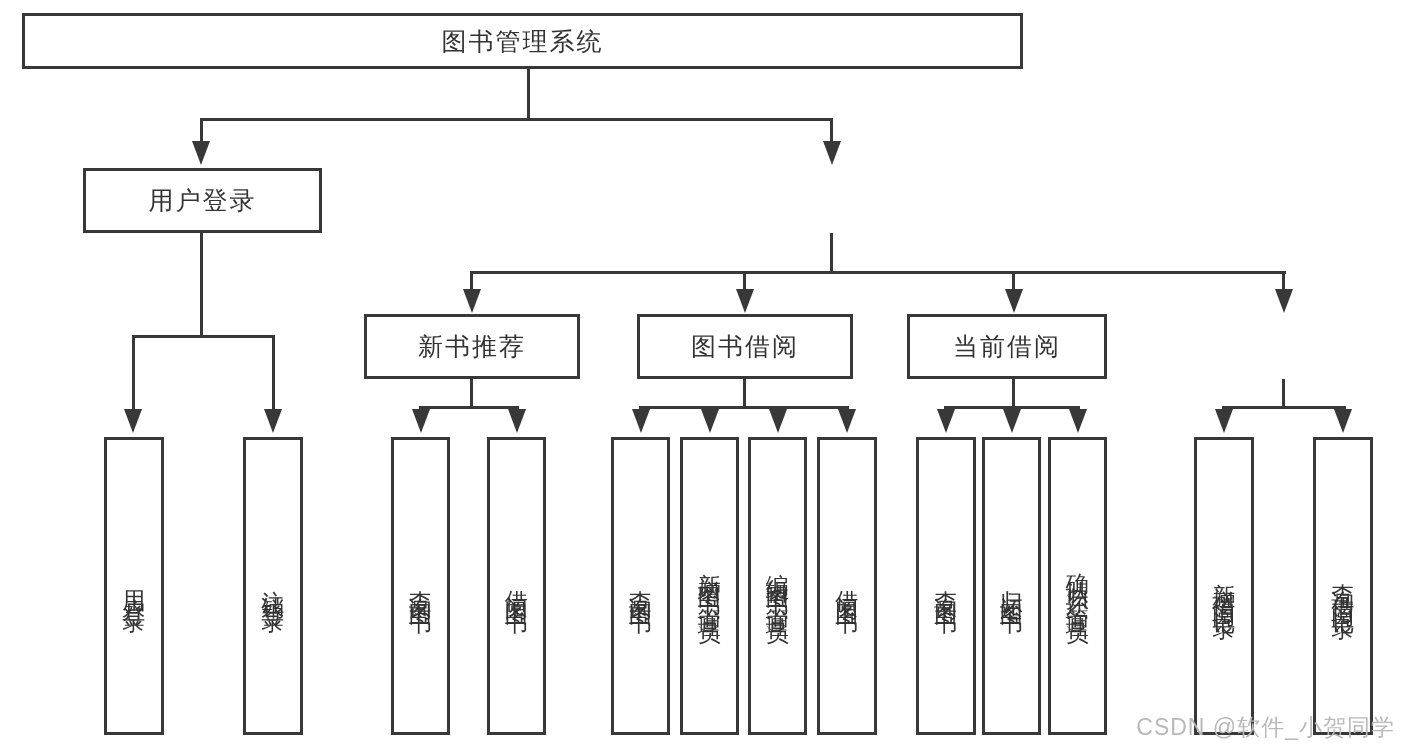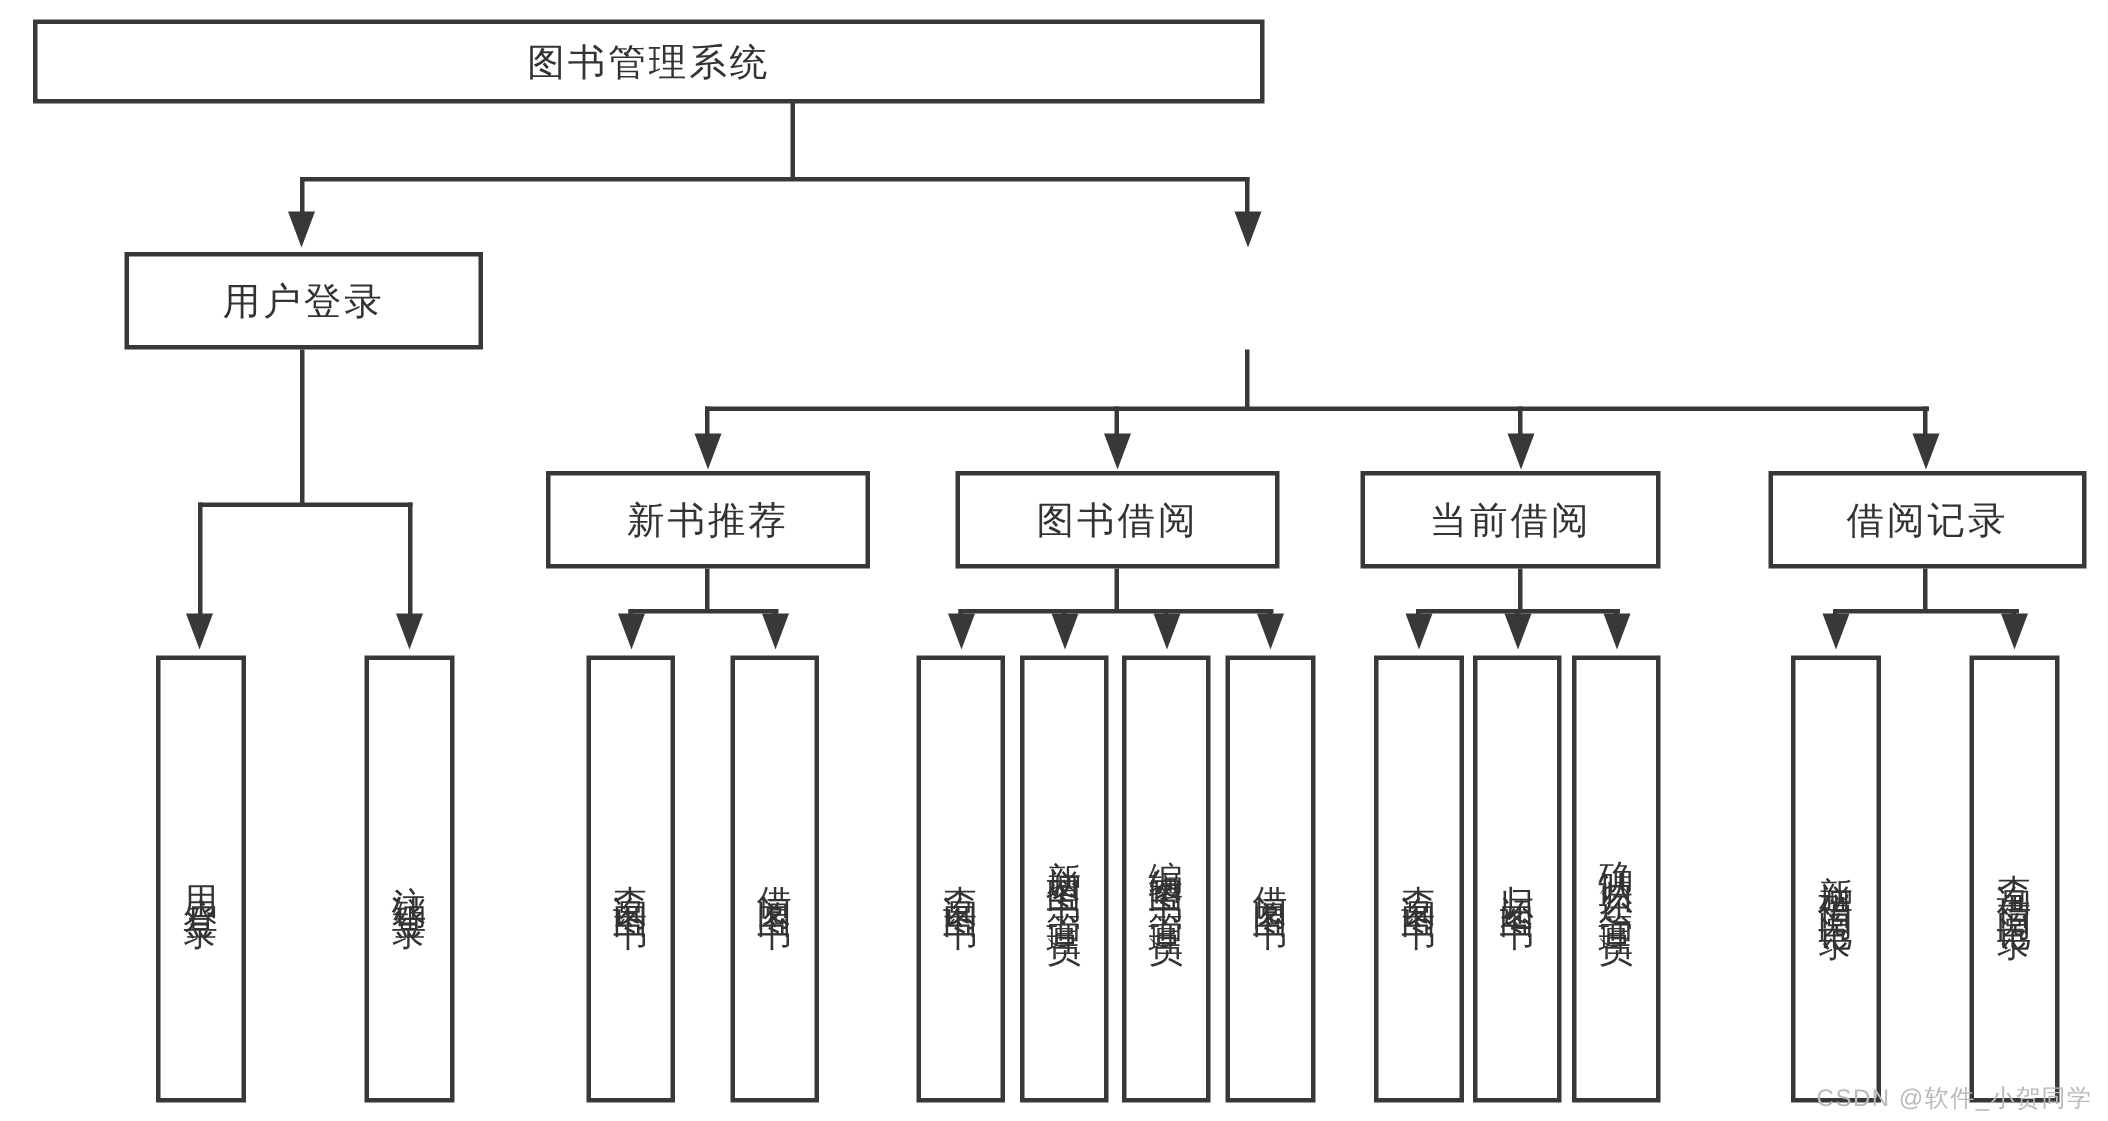--- a/index.html
+++ b/index.html
@@ -44,32 +44,32 @@
     position: absolute;
     width: 0; height: 0;
     border-left: 9px solid transparent;
     border-right: 9px solid transparent;
     border-top: 24px solid var(--line);
   }
   .watermark {
     position: absolute;
     right: 10px;
     bottom: 4px;
-    font-size: 16px;
+    font-size: 23px;
     color: var(--watermark);
     letter-spacing: 1px;
     white-space: nowrap;
   }
 </style>
 </head>
 <body>
 
 <div class="canvas">
 
-  <div class="node" style="left:22px; top:13px; width:821px; height:56px;">图书管理系统</div>
+  <div class="node" style="left:22px; top:13px; width:1001px; height:56px;">图书管理系统</div>
 
   <div class="vline" style="left:527px; top:68px; height:52px;"></div>
   <div class="hline" style="left:200px; top:118px; width:633px;"></div>
   <div class="vline" style="left:200px; top:118px; height:27px;"></div>
   <div class="arrow" style="left:192px; top:141px;"></div>
   <div class="vline" style="left:830px; top:118px; height:27px;"></div>
   <div class="arrow" style="left:823px; top:141px;"></div>
 
   <div class="node" style="left:83px; top:168px; width:239px; height:65px;">用户登录</div>
 
@@ -87,21 +87,20 @@
   <div class="vline" style="left:743px; top:271px; height:21px;"></div>
   <div class="arrow" style="left:736px; top:289px;"></div>
   <div class="vline" style="left:1012px; top:271px; height:21px;"></div>
   <div class="arrow" style="left:1005px; top:289px;"></div>
   <div class="vline" style="left:1282px; top:271px; height:21px;"></div>
   <div class="arrow" style="left:1275px; top:289px;"></div>
 
   <div class="node" style="left:637px; top:314px; width:216px; height:65px;">图书借阅</div>
   <div class="node" style="left:364px; top:314px; width:216px; height:65px;">新书推荐</div>
   <div class="node" style="left:907px; top:314px; width:200px; height:65px;">当前借阅</div>
-  <div class="node" style="left:1179px; top:314px; width:212px; height:65px;">借阅记录</div>
 
   <div class="vline" style="left:470px; top:379px; height:29px;"></div>
   <div class="hline" style="left:419px; top:406px; width:100px;"></div>
   <div class="vline" style="left:419px; top:406px; height:10px;"></div>
   <div class="arrow" style="left:412px; top:409px;"></div>
   <div class="vline" style="left:515px; top:406px; height:10px;"></div>
   <div class="arrow" style="left:508px; top:409px;"></div>
 
   <div class="vline" style="left:743px; top:379px; height:29px;"></div>
   <div class="hline" style="left:639px; top:406px; width:210px;"></div>

